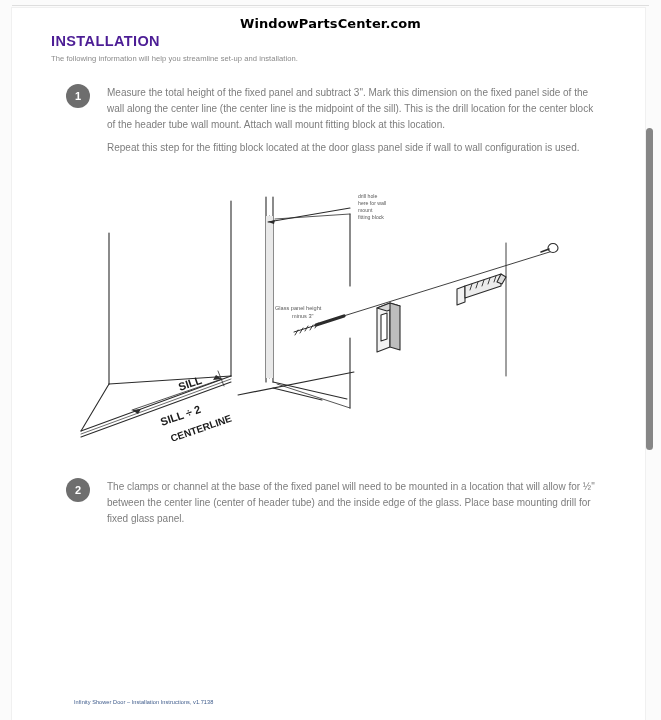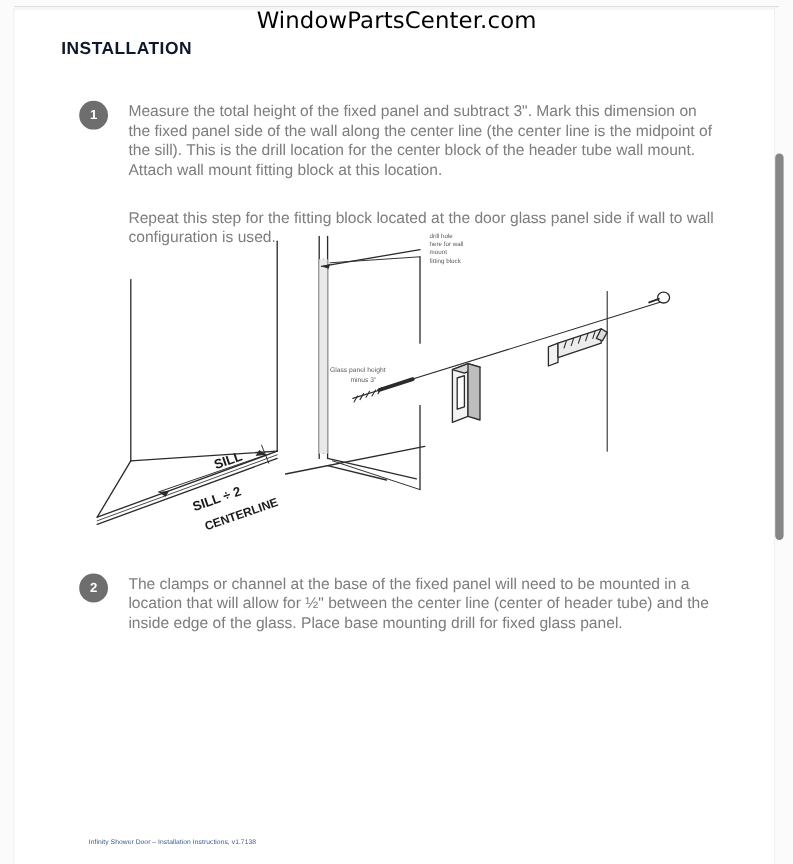--- a/index.html
+++ b/index.html
@@ -26,26 +26,26 @@
     position: absolute;
     left: 12px;
     top: 5px;
     width: 637px;
     height: 1px;
     background: #dedede;
   }
   #site-title {
     position: absolute;
     left: 0;
-    top: 6px;
+    top: 16px;
     width: 661px;
     text-align: center;
     font-family: "DejaVu Sans", sans-serif;
-    font-weight: normal;
-    font-size: 19px;
+    font-weight: bold;
+    font-size: 13px;
     letter-spacing: 0.1px;
     color: #000000;
     z-index: 30;
   }
 
   
   #page {
     position: absolute;
     left: 12px;
     top: 8px;
@@ -57,21 +57,21 @@
   }
 
   
   #heading {
     position: absolute;
     left: 39px;
     top: 25px;
     font-size: 14.5px;
     font-weight: bold;
     letter-spacing: 0.4px;
-    color: #0f172a;
+    color: #4c1d95;
   }
   #subheading {
     position: absolute;
     left: 39px;
     top: 46px;
     font-size: 7.6px;
     color: #8a8a8a;
     letter-spacing: 0.05px;
   }
 
@@ -93,26 +93,26 @@
     font-size: 11px;
     font-weight: bold;
     text-align: center;
     line-height: 24px;
   }
   .step-body {
     position: absolute;
     left: 56px;
     top: 1px;
     width: 490px;
-    font-size: 13px;
+    font-size: 10px;
     line-height: 16.2px;
     color: #7d7d7d;
   }
   .step-body p { margin: 0; }
-  .step-body p + p { margin-top: 24px; }
+  .step-body p + p { margin-top: 6px; }
 
   #step1 { top: 76px; }
   #step2 { top: 470px; }
 
   
   #diagram {
     position: absolute;
     left: 60px;
     top: 178px;
     width: 520px;
@@ -163,20 +163,21 @@
 
 <div id="viewer">
 
   <div id="top-rule"></div>
 
   <div id="site-title">WindowPartsCenter.com</div>
 
   <div id="page">
 
     <div id="heading">INSTALLATION</div>
+    <div id="subheading">The following information will help you streamline set-up and installation.</div>
 
     <div class="step" id="step1">
       <div class="step-badge">1</div>
       <div class="step-body">
         <p>Measure the total height of the fixed panel and subtract 3". Mark this dimension on the fixed panel side of the wall along the center line (the center line is the midpoint of the sill). This is the drill location for the center block of the header tube wall mount. Attach wall mount fitting block at this location.</p>
         <p>Repeat this step for the fitting block located at the door glass panel side if wall to wall configuration is used.</p>
       </div>
     </div>
 
     <div id="diagram">

